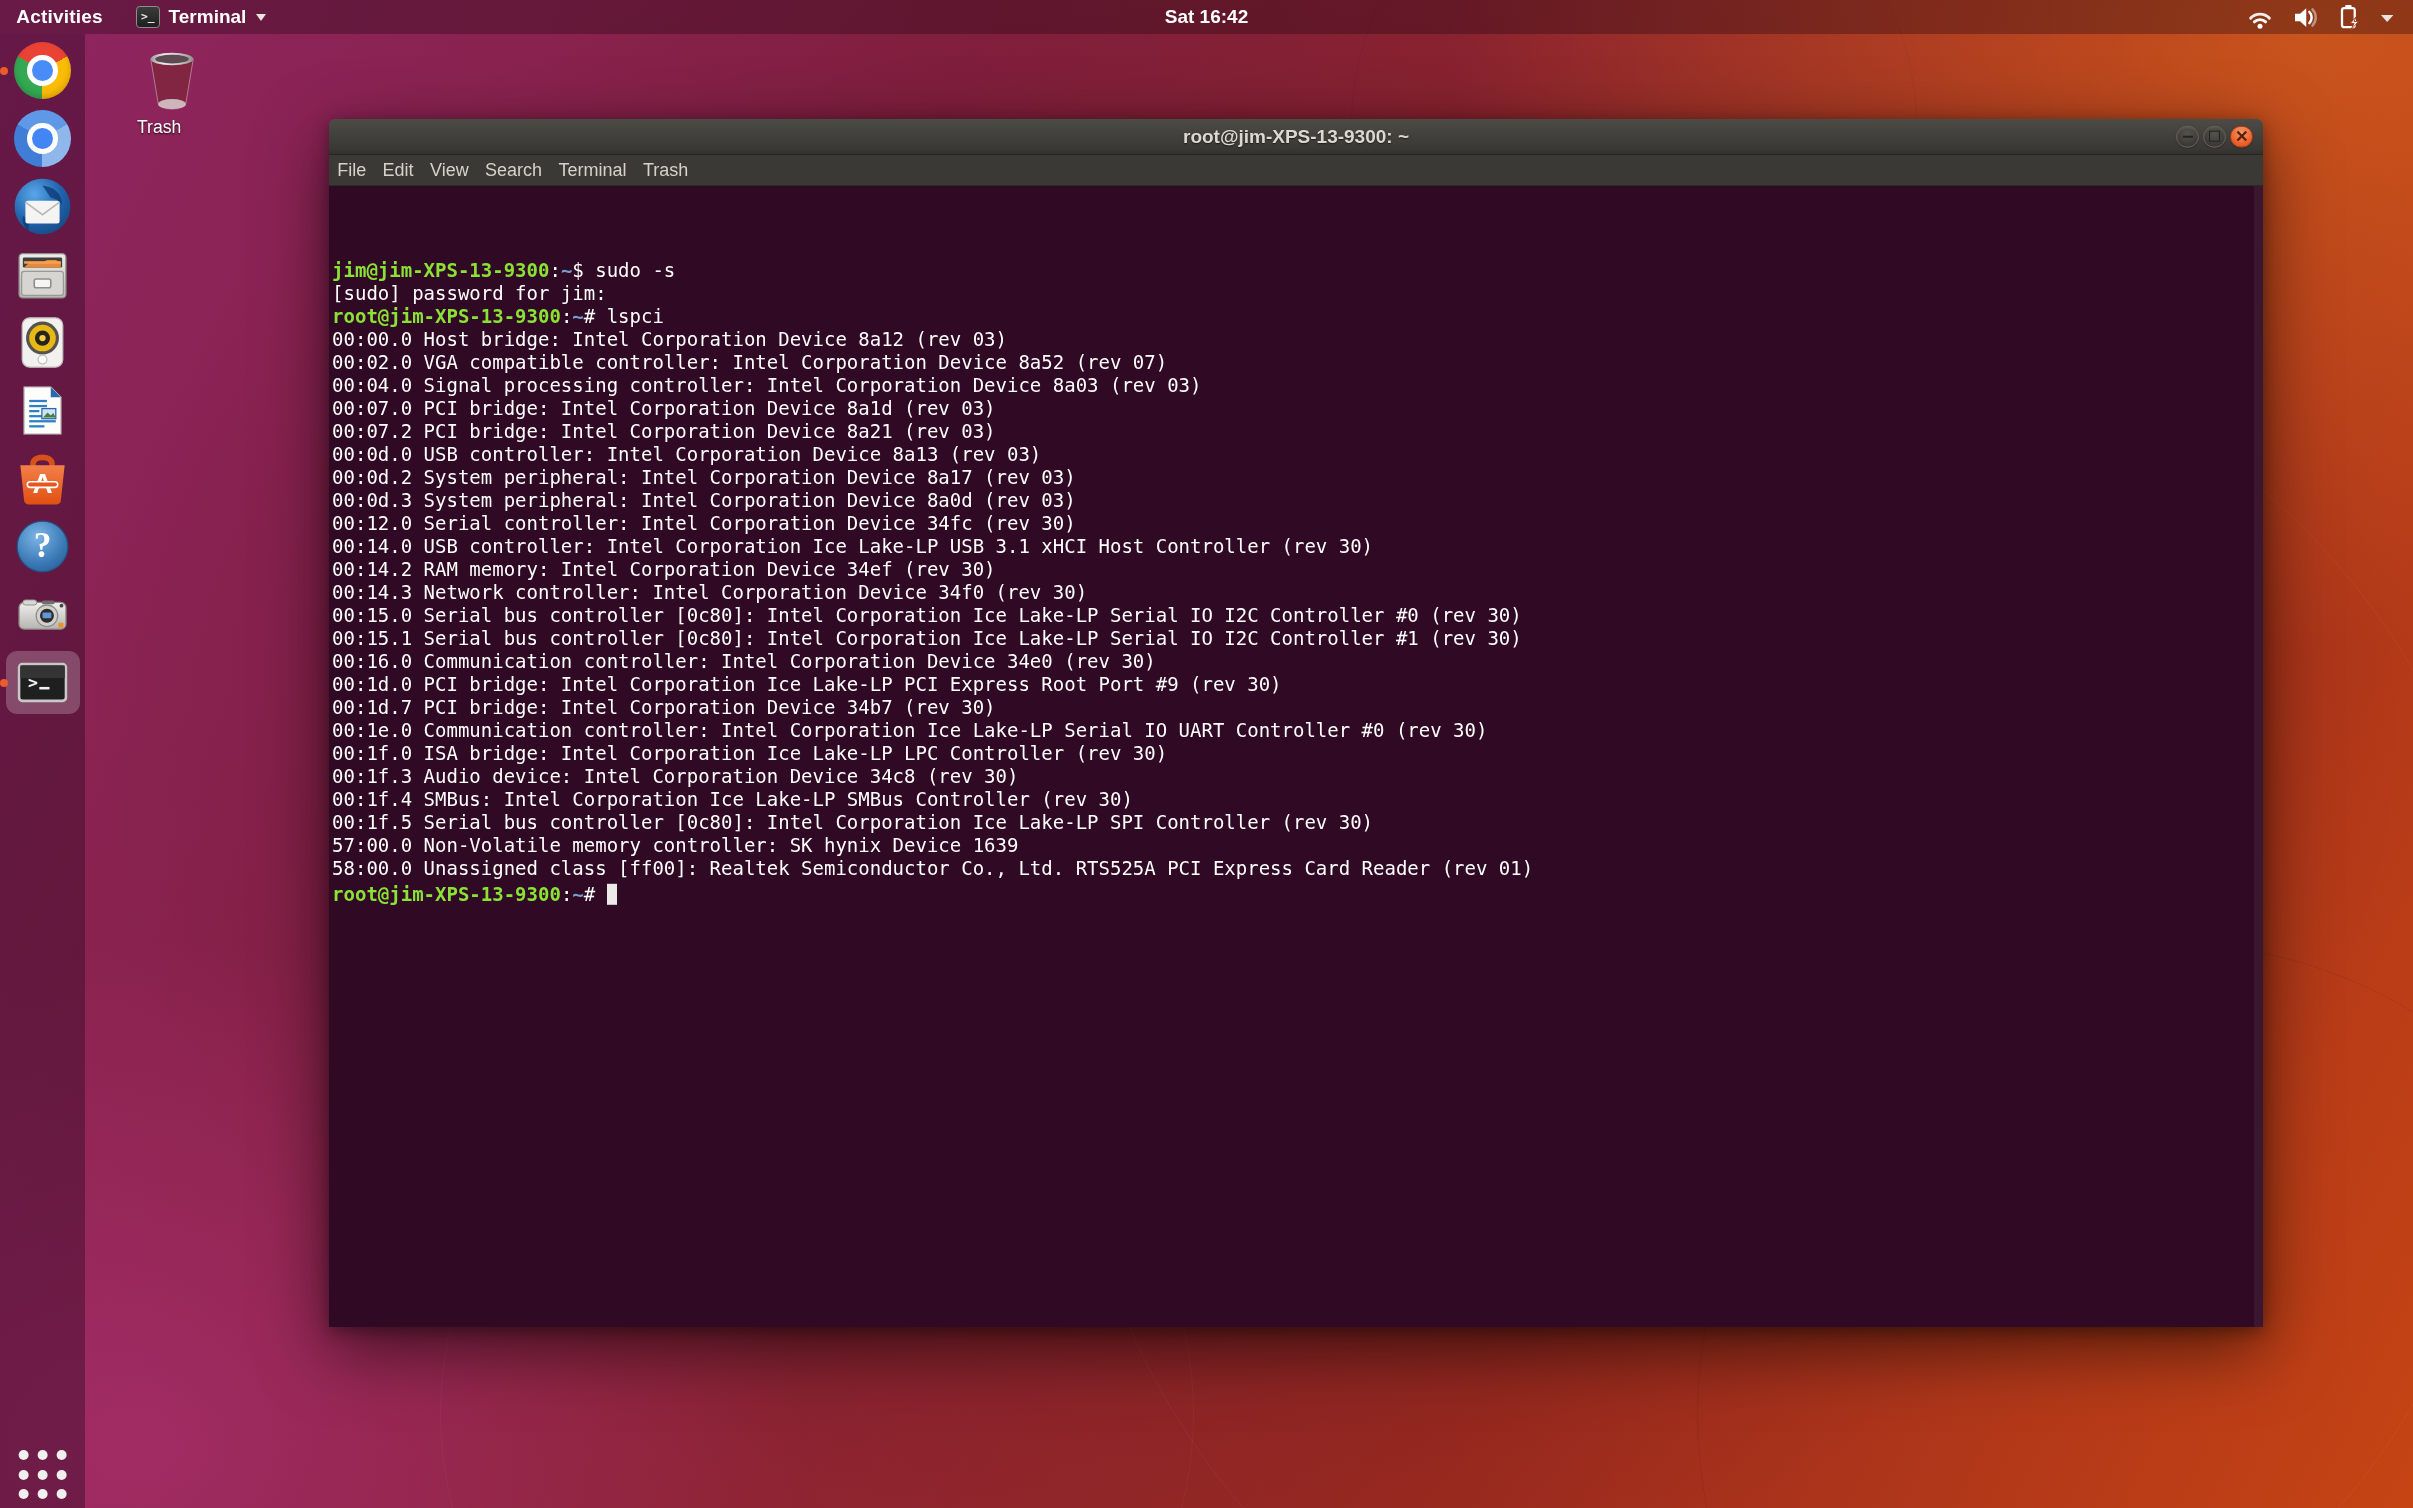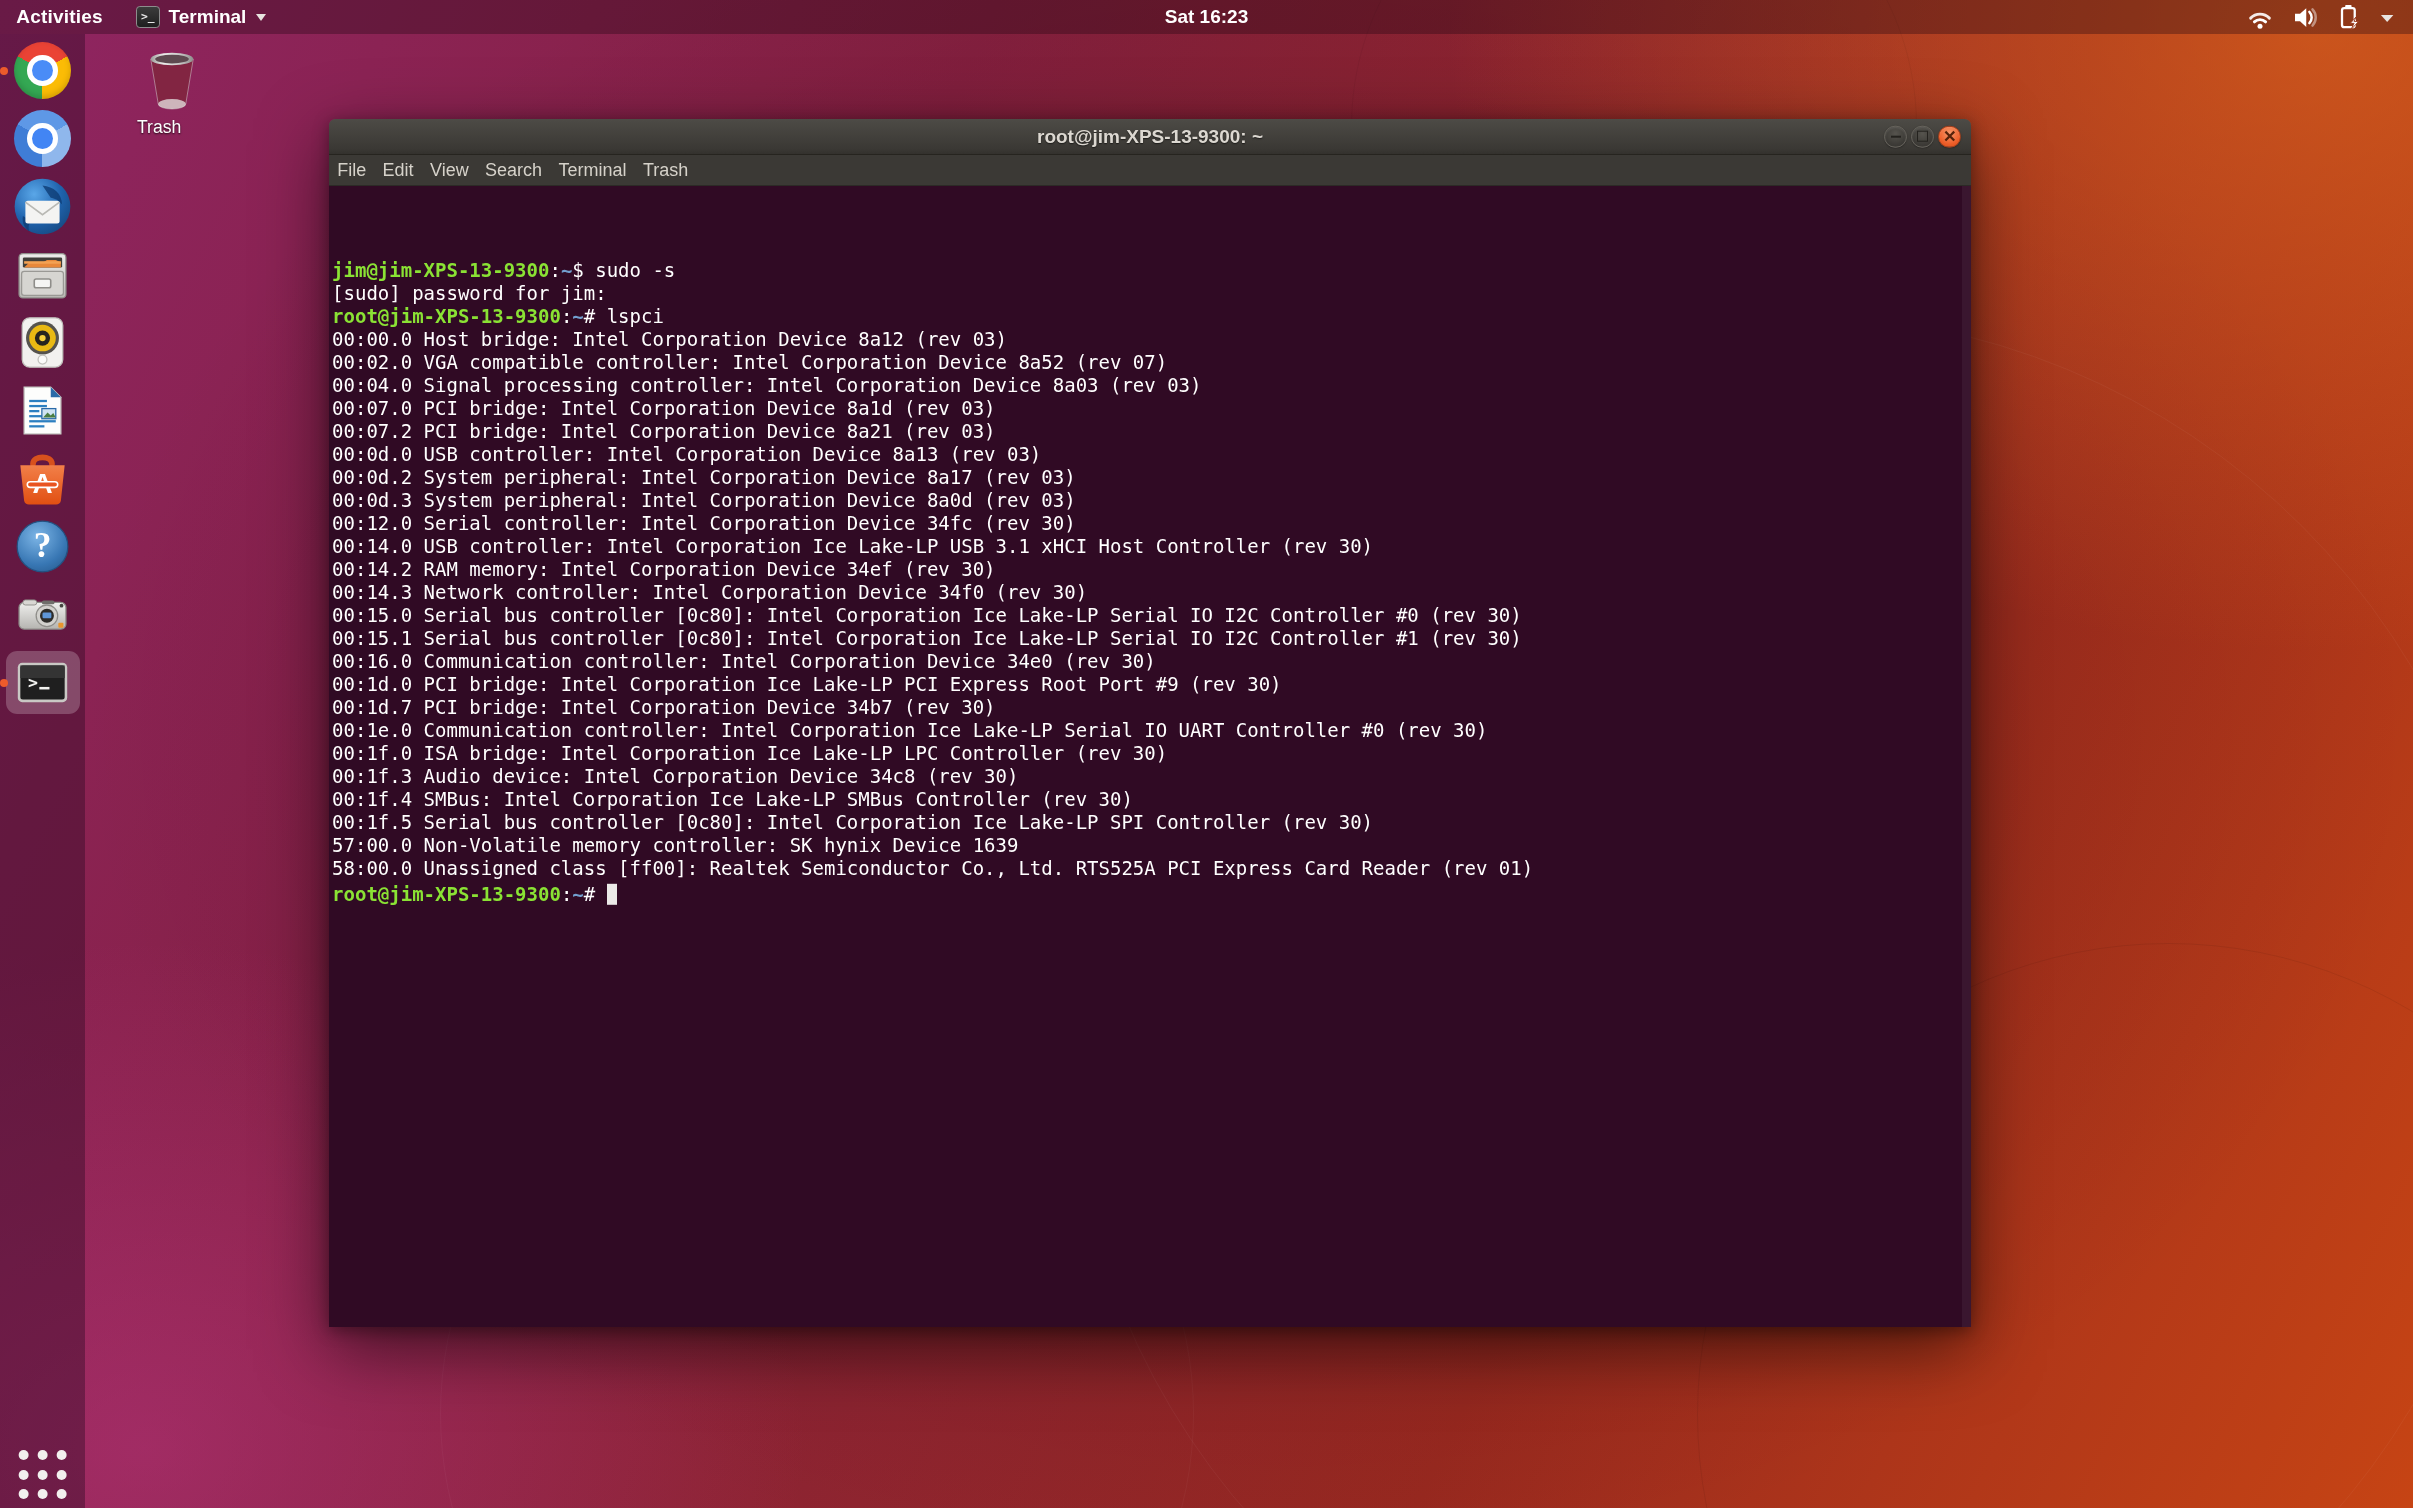--- a/index.html
+++ b/index.html
@@ -53,21 +53,21 @@
   .ic{ width:57px; height:57px; position:relative; }
   .ic-chrome{ border-radius:50%; background:conic-gradient(from 60deg,#fbbc05 0 120deg,#34a853 0 240deg,#ea4335 0 360deg); box-shadow:inset 0 -2.5px 6.3px rgba(0,0,0,.18);}
   .ic-chrome::before{ content:''; position:absolute; inset:13.2px; background:#fff; border-radius:50%; }
   .ic-chrome::after{ content:''; position:absolute; inset:18px; background:#4a8cf7; border-radius:50%; }
   .ic-chromium{ border-radius:50%; background:conic-gradient(from 60deg,#8fb7ec 0 120deg,#3f7dd6 0 240deg,#5e98e6 0 360deg); }
   .ic-chromium::before{ content:''; position:absolute; inset:13.2px; background:#fff; border-radius:50%; }
   .ic-chromium::after{ content:''; position:absolute; inset:17.6px; background:#4285f4; border-radius:50%; }
 
   
   .window{
-    position:absolute; left:329px; top:119px; width:1642px; height:1208px;
+    position:absolute; left:329px; top:119px; width:1934px; height:1208px;
     border-radius:6.3px 6.3px 0 0; z-index:30;
     box-shadow:0 21.4px 69px rgba(0,0,0,.55), 0 3.8px 16.3px rgba(0,0,0,.35);
   }
   .titlebar{
     height:36px; border-radius:6.3px 6.3px 0 0;
     background:linear-gradient(#4d4b46,#3a3834 86%,#33312d);
     border-bottom:0.6px solid #26241f;
     display:flex; align-items:center; position:relative;
   }
   .title{ position:absolute; left:0; right:0; text-align:center; color:#dcd8d1; font-size:19px; font-weight:bold; text-shadow:0 1.3px 1.3px rgba(0,0,0,.55); }
@@ -116,21 +116,21 @@
   <div class="ring r4"></div>
 </div>
 
 <div class="topbar">
   <div class="activities">Activities</div>
   <div class="app-indicator">
     <span class="mini-term">&gt;_</span>
     <span>Terminal</span>
     <span class="caret-down"></span>
   </div>
-  <div class="clock">Sat 16:23</div>
+  <div class="clock">Sat 16:42</div>
   <div class="status">
     <svg width="28" height="25" viewBox="0 0 44 40">
       <path d="M7,21 a21,21 0 0 1 30,0" stroke="#fff" stroke-width="4.6" fill="none" stroke-linecap="round" opacity=".9"></path>
       <path d="M13,27 a13,13 0 0 1 18,0" stroke="#fff" stroke-width="4.6" fill="none" stroke-linecap="round"></path>
       <circle cx="22" cy="34" r="4" fill="#fff"></circle>
     </svg>
     <svg width="28" height="25" viewBox="0 0 44 40">
       <path d="M6,14 v12 h8 l10,9 V5 l-10,9 z" fill="#fff"></path>
       <path d="M29,11 a13,13 0 0 1 0,18" stroke="#fff" stroke-width="4" fill="none" stroke-linecap="round"></path>
       <path d="M34,7 a19,19 0 0 1 0,26" stroke="#fff" stroke-width="4" fill="none" stroke-linecap="round" opacity=".45"></path>

